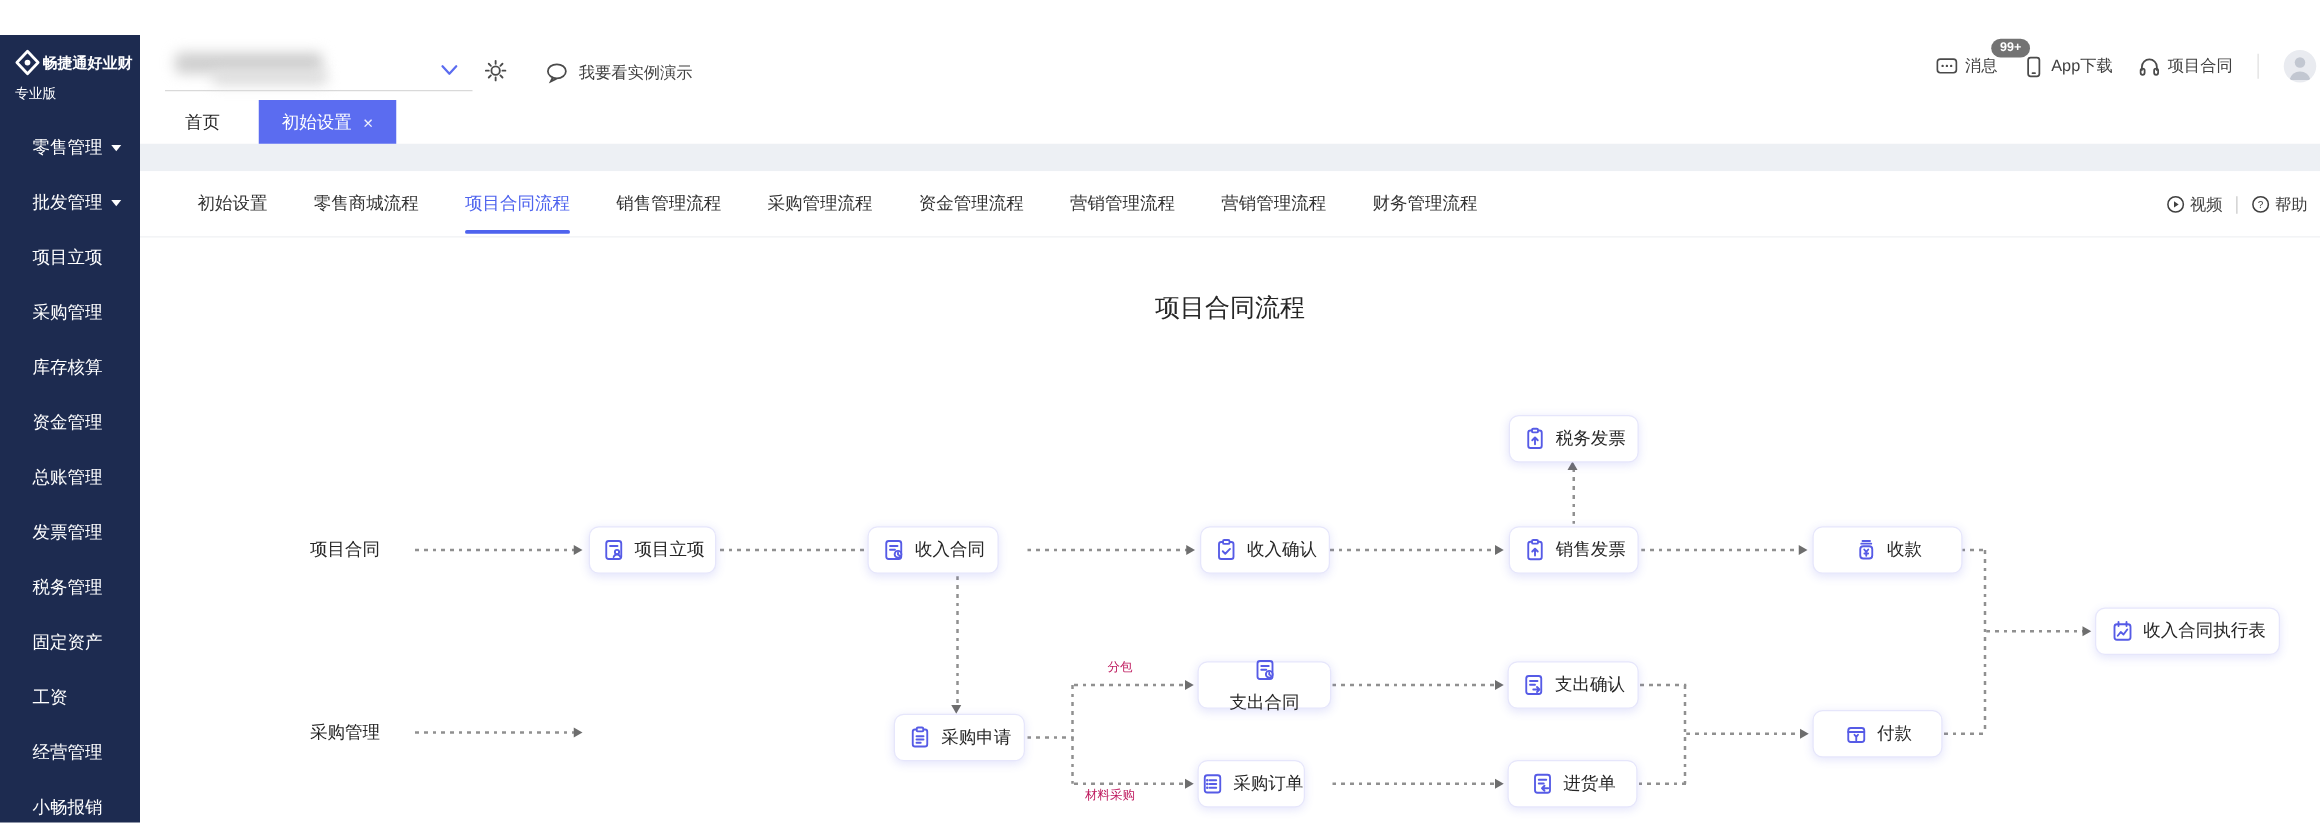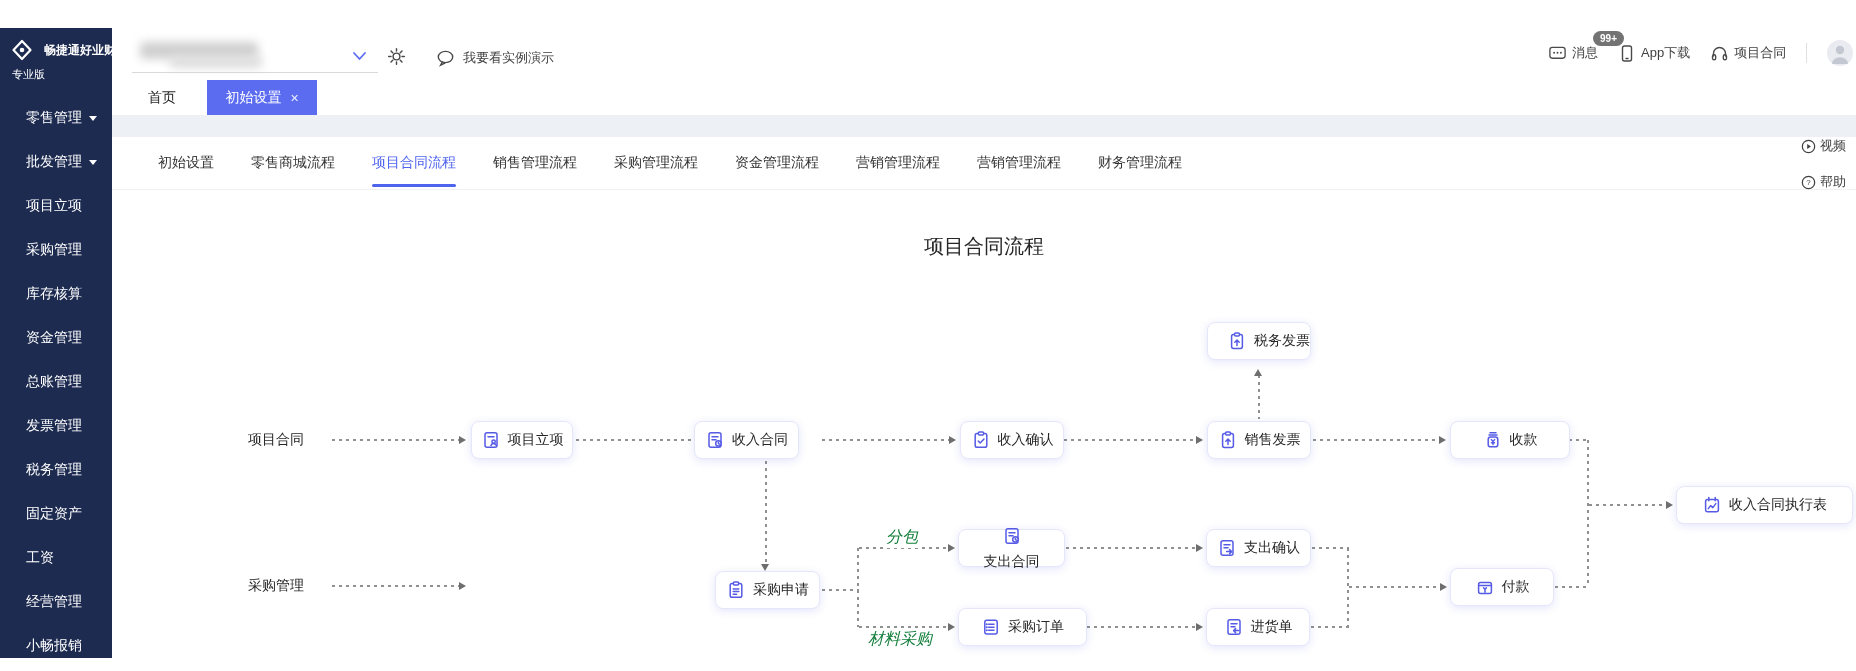--- a/index.html
+++ b/index.html
@@ -1,20 +1,20 @@
 <!DOCTYPE html>
 <html><head>
 <meta charset="utf-8">
 <style>
   html,body{margin:0;padding:0;background:#fff;}
   .page{position:relative;width:1856px;height:671px;background:#fff;overflow:hidden;
         font-family:"Liberation Sans","DejaVu Sans",sans-serif;color:#262626;}
   
   .sidebar{position:absolute;left:0;top:28px;width:112px;height:630px;background:#1d2b50;color:#fff;z-index:5;}
-  .logo-row{display:flex;align-items:center;gap:10px;padding:10px 0 0 10px;}
+  .logo-row{display:flex;align-items:center;gap:0;padding:10px 0 0 10px;}
   .brand-name{font-size:12px;font-weight:bold;white-space:nowrap;}
   .edition{font-size:11px;padding:5px 0 0 12px;}
   .nav{margin-top:14px;}
   .nav-item{height:44px;display:flex;align-items:center;gap:7px;padding-left:26px;font-size:14px;font-weight:500;cursor:pointer;}
   .caret{width:0;height:0;border-left:4px solid transparent;border-right:4px solid transparent;border-top:5px solid #fff;display:inline-block;}
   
   .topbar-el{position:absolute;z-index:3;}
   .select-box{left:132px;top:42px;width:246px;height:30px;border-bottom:1px solid #d9d9d9;}
   .blur1{position:absolute;left:8px;top:0px;width:118px;height:17px;background:#cfcfcf;filter:blur(5px);border-radius:4px;}
   .blur2{position:absolute;left:38px;top:14px;width:92px;height:12px;background:#dddddd;filter:blur(5px);border-radius:4px;}
@@ -33,28 +33,28 @@
   .mtab.active{background:#5b6cf0;color:#fff;min-width:82px;}
   .tclose{font-size:14px;line-height:14px;opacity:.9;}
   
   .gap{position:absolute;left:112px;top:115px;width:1744px;height:22px;background:#edf0f4;}
   .panel{position:absolute;left:112px;top:137px;width:1744px;height:534px;background:#fff;}
   .flow-tab-bar{position:absolute;left:0;top:0;width:100%;height:53px;box-sizing:border-box;display:flex;align-items:center;
                 gap:37px;padding-left:46px;border-bottom:1px solid #f0f1f4;}
   .ftab{font-size:14px;color:#333;position:relative;cursor:pointer;white-space:nowrap;}
   .ftab.active{color:#4e63ee;}
   .ftab.active::after{content:"";position:absolute;left:0;right:0;bottom:-15px;height:3px;border-radius:2px;background:#4e63ee;}
-  .ft-actions{position:absolute;right:10px;top:0;height:53px;display:flex;align-items:center;gap:9px;font-size:13px;color:#404040;flex-direction:column;}
+  .ft-actions{position:absolute;right:10px;top:0;height:53px;display:flex;align-items:center;gap:9px;font-size:13px;color:#404040;}
   .ft-item{display:flex;align-items:center;gap:4px;cursor:pointer;}
   .ft-sep{width:1px;height:14px;background:#c9c9c9;margin:0 2px;}
   
   .flow{position:absolute;left:0;top:0;width:1856px;height:671px;z-index:4;pointer-events:none;}
   .flow-title{position:absolute;left:112px;top:233px;width:1744px;text-align:center;font-size:20px;font-weight:500;color:#262626;}
   .row-label{position:absolute;font-size:14px;font-weight:500;color:#262626;transform:translateY(-50%);}
-  .edge-label{position:absolute;font-size:16px;color:#15803d;background:#fff;padding:0 2px;font-style:italic;}
+  .edge-label{position:absolute;font-size:10px;color:#be185d;background:#fff;padding:0 2px;}
   .node{position:absolute;height:38px;box-sizing:border-box;background:#fff;border:1px solid #e6e6fb;border-radius:8px;
         box-shadow:0 2px 8px rgba(90,95,230,.16);display:flex;align-items:center;justify-content:center;gap:7px;
         font-size:14px;font-weight:500;color:#262626;pointer-events:auto;cursor:pointer;}
   .node .nicon{width:20px;height:20px;display:inline-flex;}
   .hline{position:absolute;height:2px;background:repeating-linear-gradient(90deg,#909090 0 3px,transparent 3px 7px);}
   .vline{position:absolute;width:2px;background:repeating-linear-gradient(180deg,#909090 0 3px,transparent 3px 7px);}
   .ar-right{position:absolute;width:0;height:0;border-top:4px solid transparent;border-bottom:4px solid transparent;border-left:7px solid #6e6e6e;}
   .ar-down{position:absolute;width:0;height:0;border-left:4px solid transparent;border-right:4px solid transparent;border-top:7px solid #6e6e6e;}
   .ar-up{position:absolute;width:0;height:0;border-left:4px solid transparent;border-right:4px solid transparent;border-bottom:7px solid #6e6e6e;}
   svg{display:block;}
@@ -315,21 +315,21 @@
           <svg width="20" height="20" viewBox="0 0 20 20">
             <g fill="none" stroke="#565be6" stroke-width="1.5" stroke-linecap="round" stroke-linejoin="round">
               <rect x="4.2" y="3.6" width="11.6" height="13.6" rx="1.8"></rect>
               <rect x="7.4" y="2" width="5.2" height="3.1" rx="1" fill="#fff"></rect>
               <path d="M7.2 11l2 2 3.8-3.9"></path>
             </g>
           </svg>
         </span>
         <span>收入确认</span>
       </div>
-      <div class="node" style="left: 1207px; top: 322px; width: 104px; justify-content: flex-end;">
+      <div class="node" style="left: 1207px; top: 332px; width: 104px;">
         <span class="nicon">
           <svg width="20" height="20" viewBox="0 0 20 20">
             <g fill="none" stroke="#565be6" stroke-width="1.5" stroke-linecap="round" stroke-linejoin="round">
               <rect x="4.6" y="3.4" width="10.8" height="14" rx="1.8"></rect>
               <rect x="7.6" y="2" width="4.8" height="2.9" rx="1" fill="#fff"></rect>
               <path d="M10 14.4V9.2M7.8 11.2L10 9l2.2 2.2"></path>
             </g>
           </svg>
         </span>
         <span>税务发票</span>
@@ -388,21 +388,21 @@
           <svg width="20" height="20" viewBox="0 0 20 20">
             <g fill="none" stroke="#565be6" stroke-width="1.5" stroke-linecap="round" stroke-linejoin="round">
               <rect x="4" y="2.8" width="12" height="14.4" rx="2"></rect>
               <path d="M7 6.8h6M7 9.8h4"></path>
               <path d="M9.6 13.6h5M12.6 11.6l2 2-2 2"></path>
             </g>
           </svg>
         </span>
         <span>支出确认</span>
       </div>
-      <div class="node" style="left: 958px; top: 608px; width: 129px;">
+      <div class="node" style="left: 958px; top: 608px; width: 86px;">
         <span class="nicon">
           <svg width="20" height="20" viewBox="0 0 20 20">
             <g fill="none" stroke="#565be6" stroke-width="1.5" stroke-linecap="round" stroke-linejoin="round">
               <rect x="3.8" y="3.2" width="12.4" height="13.8" rx="2"></rect>
               <path d="M7.6 7.2h5.4M7.6 10.2h5.4M7.6 13.2h5.4"></path>
               <path d="M5.8 7.2h.01M5.8 10.2h.01M5.8 13.2h.01" stroke-width="2"></path>
             </g>
           </svg>
         </span>
         <span>采购订单</span>
@@ -424,21 +424,21 @@
           <svg width="20" height="20" viewBox="0 0 20 20">
             <g fill="none" stroke="#565be6" stroke-width="1.5" stroke-linecap="round" stroke-linejoin="round">
               <rect x="3.6" y="5.4" width="12.8" height="11.2" rx="2"></rect>
               <path d="M3.6 8.6h12.8"></path>
               <path d="M8.6 10.8l1.4 1.8 1.4-1.8M10 12.6v2.6"></path>
             </g>
           </svg>
         </span>
         <span>付款</span>
       </div>
-      <div class="node" style="left: 1676px; top: 486px; width: 177px;">
+      <div class="node" style="left: 1676px; top: 486px; width: 148px;">
         <span class="nicon">
           <svg width="20" height="20" viewBox="0 0 20 20">
             <g fill="none" stroke="#565be6" stroke-width="1.5" stroke-linecap="round" stroke-linejoin="round">
               <rect x="3.6" y="4.4" width="12.8" height="12.4" rx="2"></rect>
               <path d="M6.8 2.6v3.2M13.2 2.6v3.2"></path>
               <path d="M6.2 13.6l2.4-3 2.2 2 3-4"></path>
             </g>
           </svg>
         </span>
         <span>收入合同执行表</span>

